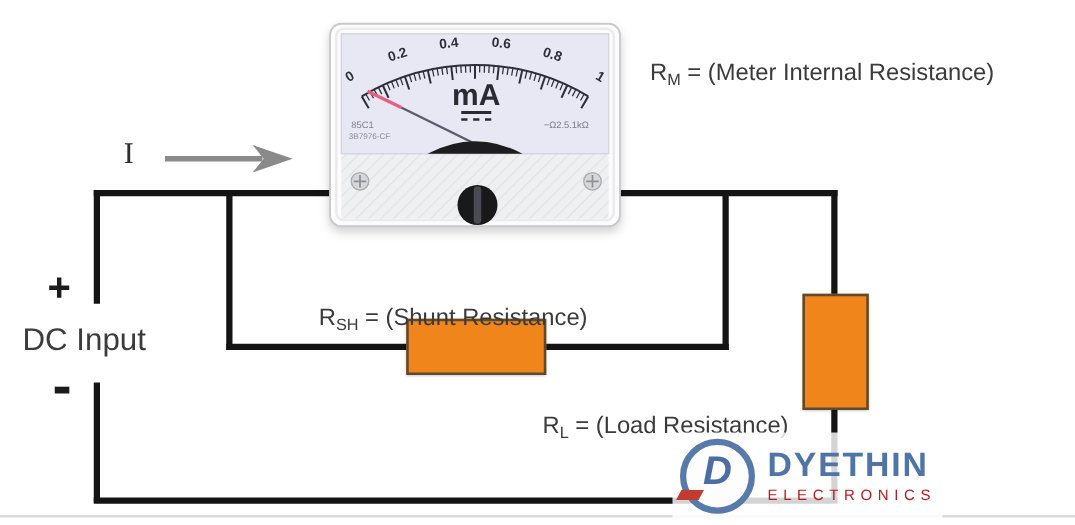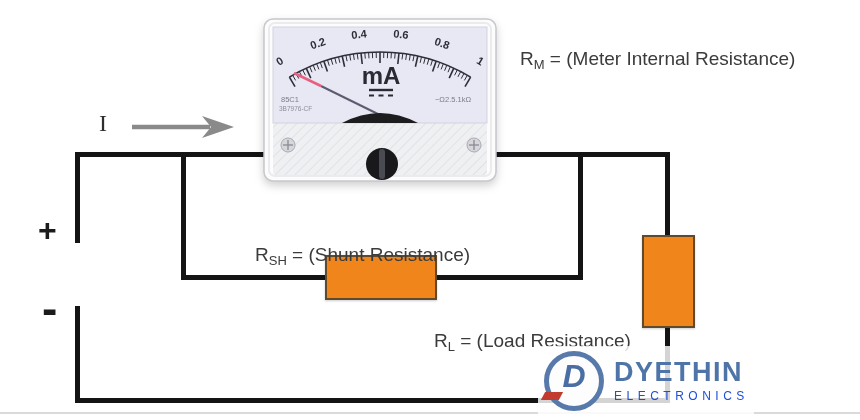--- a/index.html
+++ b/index.html
@@ -23,21 +23,21 @@
   .watermark{position:absolute;left:538px;top:346px;width:216px;height:70px;
              background:rgba(255,255,255,.82);display:flex;align-items:center;z-index:6;}
   .wm-emblem{position:relative;width:50px;height:50px;border:5px solid #587aab;border-radius:50%;
              margin-left:6px;background:#fdfdfe;box-sizing:content-box;flex-shrink:0;}
   .wm-emblem .mono{position:absolute;left:0;top:2px;width:100%;text-align:center;
                    font-size:32px;font-weight:bold;font-style:italic;color:#4a6da3;}
   .wm-emblem .accent{position:absolute;left:-6px;bottom:6px;width:18px;height:8px;
                      background:#c23b2f;transform:skewX(-28deg);}
   .wm-text{margin-left:10px;}
   .wm-name{font-size:27px;font-weight:bold;color:#4f74a8;letter-spacing:1.5px;line-height:27px;}
-  .wm-sub{font-size:12px;color:#1d4ed8;letter-spacing:4.5px;margin-top:3px;}
+  .wm-sub{font-size:12px;color:#b91c1c;letter-spacing:4.5px;margin-top:3px;}
   .bottom-edge{position:absolute;left:0;top:412px;width:860px;height:2px;background:#dadada;}
   .z1{z-index:1}.z2{z-index:2}.z3{z-index:3}.z4{z-index:4}
 </style>
 </head>
 <body>
 
 <div class="canvas">
 
   <div class="wire z1" style="left:75px;top:152px;width:192px;height:5px"></div>
   <div class="wire z1" style="left:494px;top:152px;width:176px;height:5px"></div>
@@ -159,20 +159,21 @@
   <svg class="arrow-svg z4" width="106" height="26">
     <line x1="2" y1="13" x2="80" y2="13" stroke="#8a8a8a" stroke-width="4.5"></line>
     <polygon points="72,2 104,13 72,24 81,13" fill="#8a8a8a"></polygon>
   </svg>
 
   <div class="label rlabel z4" style="left:520px;top:48px"><span>R</span><sub>M</sub><span> = (Meter Internal Resistance)</span></div>
   <div class="label rlabel z4" style="left:255px;top:244px"><span>R</span><sub>SH</sub><span> = (Shunt Resistance)</span></div>
   <div class="label rlabel z4" style="left:434px;top:330px"><span>R</span><sub>L</sub><span> = (Load Resistance)</span></div>
 
   <div class="label plus z4" style="left:38px;top:212px">+</div>
+  <div class="label dc-input z4" style="left:18px;top:258px">DC Input</div>
   <div class="label minus z4" style="left:42px;top:303px">-</div>
 
   <div class="watermark">
     <div class="wm-emblem">
       <span class="mono">D</span>
       <div class="accent"></div>
     </div>
     <div class="wm-text">
       <div class="wm-name">DYETHIN</div>
       <div class="wm-sub">ELECTRONICS</div>

